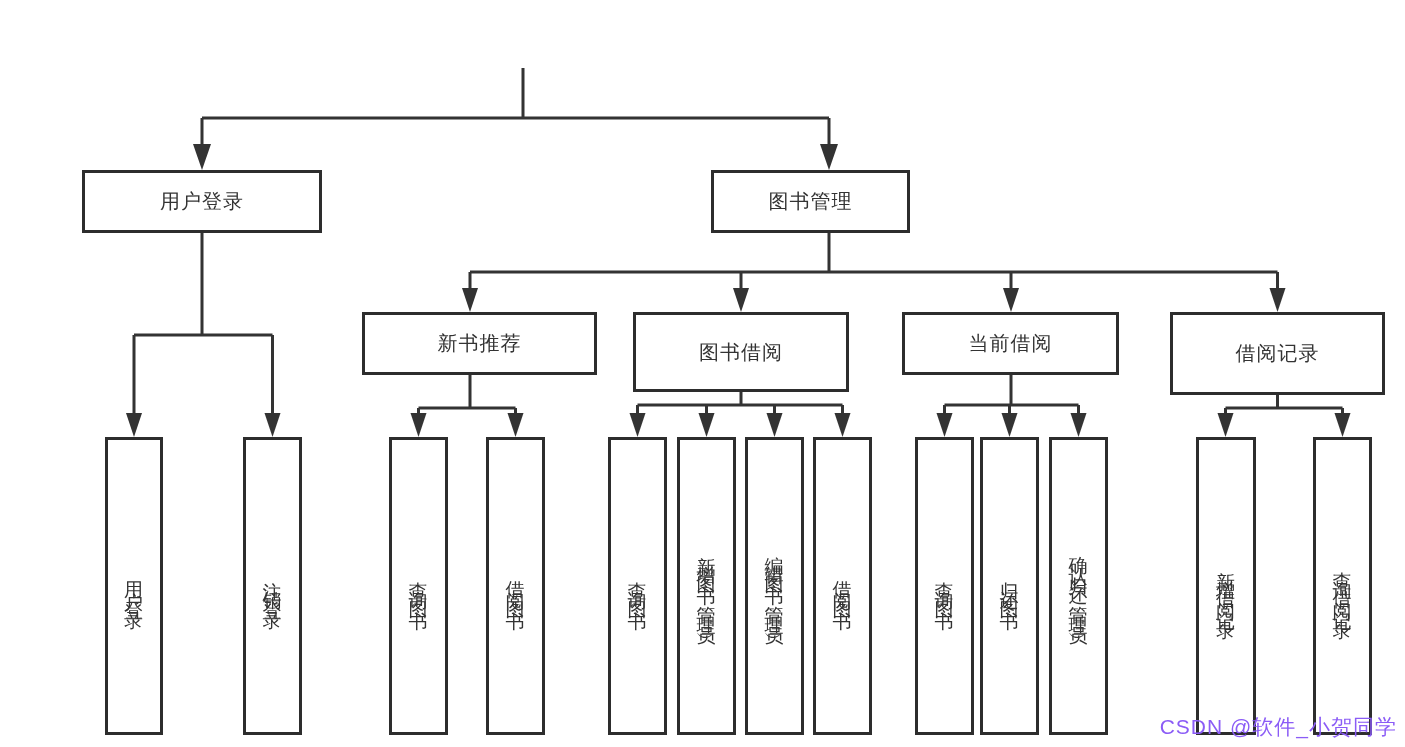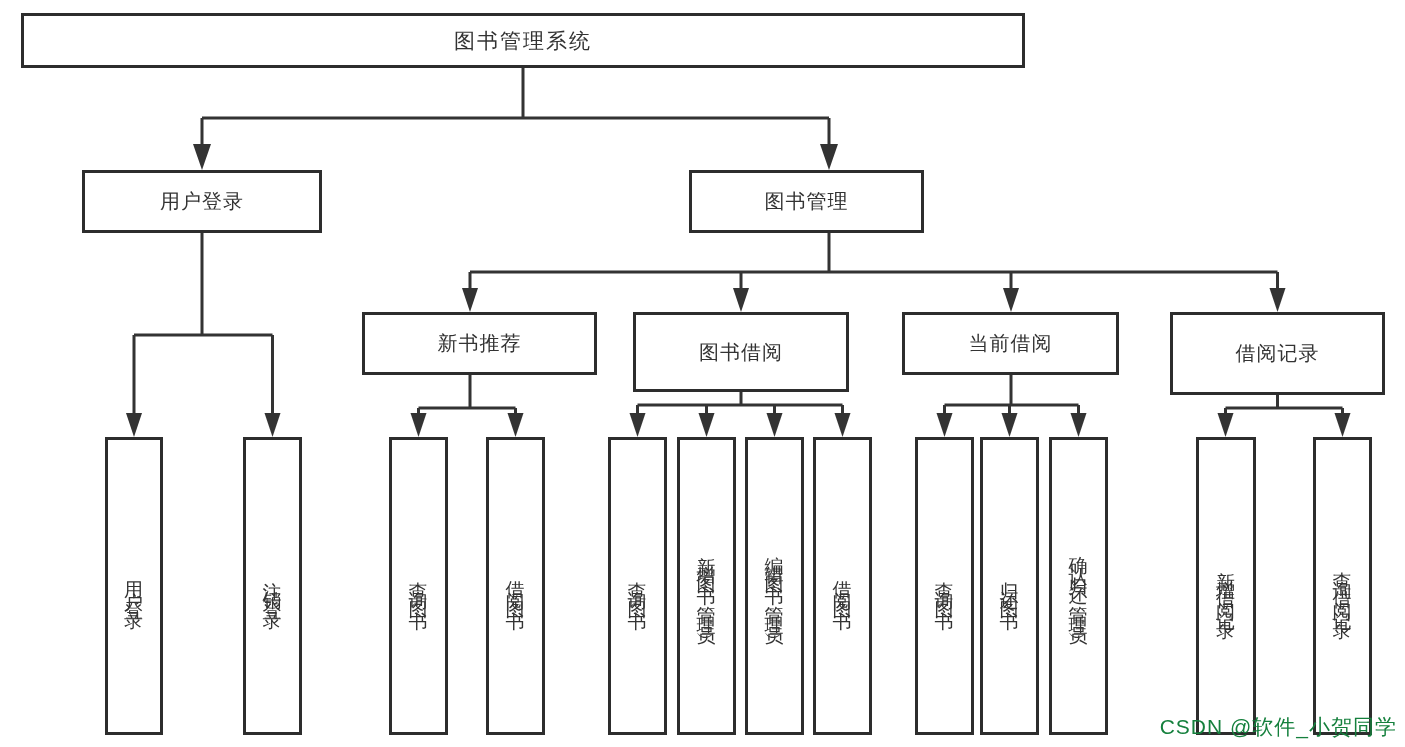--- a/index.html
+++ b/index.html
@@ -14,21 +14,21 @@
     z-index:2;
   }
   .hlabel{font-size:20px;letter-spacing:1px;white-space:nowrap;}
   .title-label{font-size:21px;letter-spacing:2px;}
   .vlabel{
     writing-mode:vertical-rl;text-orientation:mixed;
     font-size:19px;line-height:1;letter-spacing:10px;white-space:nowrap;
   }
   .watermark{
     position:absolute;right:8px;bottom:6px;z-index:5;
-    font-size:21px;color:#15803d;letter-spacing:1px;white-space:nowrap;
+    font-size:21px;color:#8b5cf6;letter-spacing:1px;white-space:nowrap;
   }
 </style>
 </head>
 <body>
 
 <div class="canvas">
 
   <svg class="connectors" width="1405" height="747" viewBox="0 0 1405 747">
     <g stroke="#333333" stroke-width="3" fill="none">
       <path d="M523 68 V118 M202 118 H829 M202 118 V146 M829 118 V146"></path>
@@ -55,28 +55,25 @@
       <path d="M766.5 413 L782.5 413 L774.5 437 Z"></path>
       <path d="M834.5 413 L850.5 413 L842.5 437 Z"></path>
       <path d="M936.5 413 L952.5 413 L944.5 437 Z"></path>
       <path d="M1001.5 413 L1017.5 413 L1009.5 437 Z"></path>
       <path d="M1070.5 413 L1086.5 413 L1078.5 437 Z"></path>
       <path d="M1217.5 413 L1233.5 413 L1225.5 437 Z"></path>
       <path d="M1334.5 413 L1350.5 413 L1342.5 437 Z"></path>
     </g>
   </svg>
 
-  <div class="node" style="left:21px;top:13px;width:1004px;height:55px">
-    <span class="hlabel title-label">图书管理系统</span>
-  </div>
 
   <div class="node" style="left:82px;top:170px;width:240px;height:63px">
     <span class="hlabel">用户登录</span>
   </div>
-  <div class="node" style="left:689px;top:170px;width:235px;height:63px">
+  <div class="node" style="left:711px;top:170px;width:199px;height:63px">
     <span class="hlabel">图书管理</span>
   </div>
 
   <div class="node" style="left:362px;top:312px;width:235px;height:63px">
     <span class="hlabel">新书推荐</span>
   </div>
   <div class="node" style="left:633px;top:312px;width:216px;height:80px">
     <span class="hlabel">图书借阅</span>
   </div>
   <div class="node" style="left:902px;top:312px;width:217px;height:63px">

